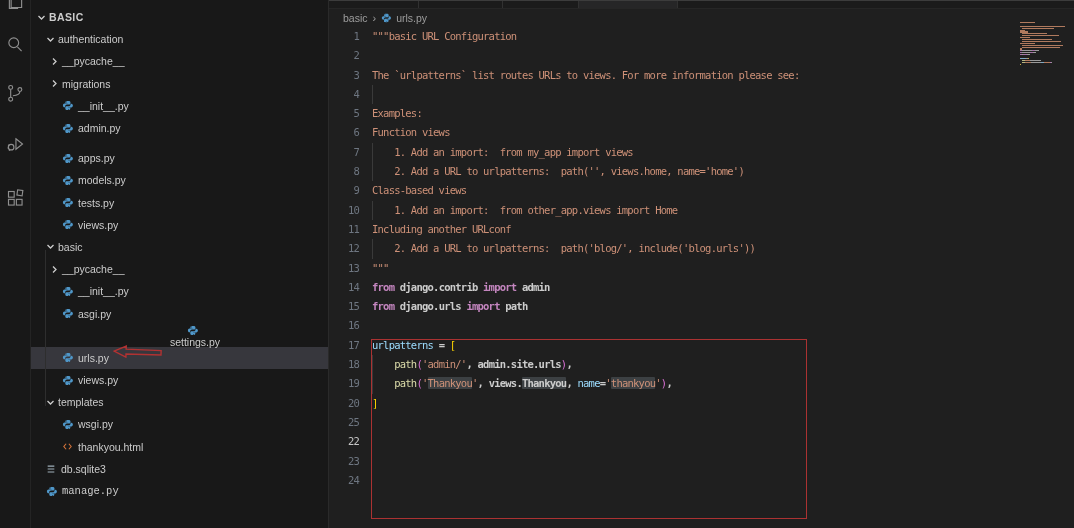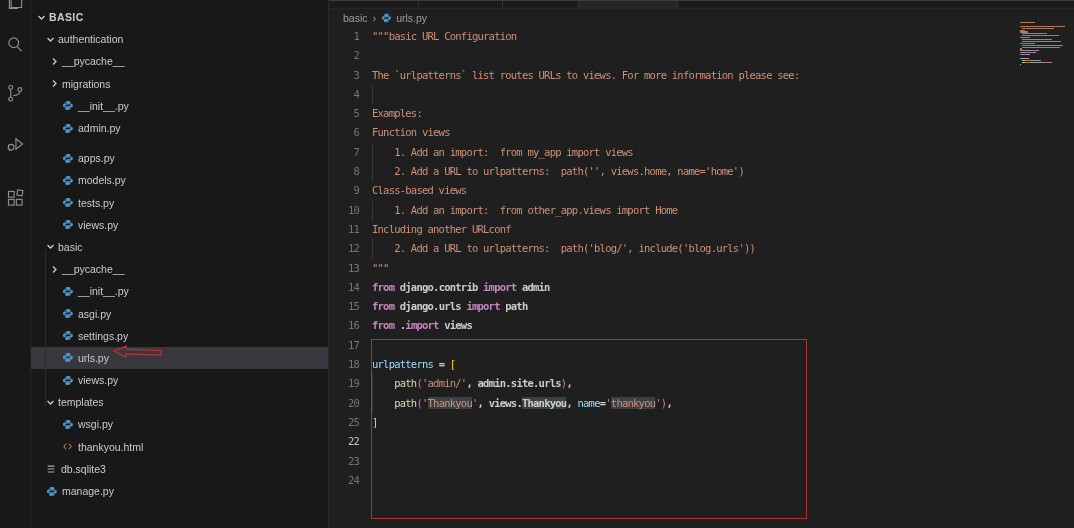--- a/index.html
+++ b/index.html
@@ -212,21 +212,21 @@
         </div>
         <div class="row" style="padding-left: 31px;">
           <span class="fic">
             <svg width="11" height="11" viewBox="0 0 24 24" fill="#4f97c9">
               <path d="M11.8 2C9.2 2 7.5 3.1 7.5 4.9V7h4.6v.8H5.4C3.5 7.8 2 9.6 2 11.9s1.5 4.1 3.4 4.1H7v-2.1c0-2.1 1.8-3.9 3.9-3.9h4.3c1.7 0 3.2-1.4 3.2-3.1V4.9C18.4 3.1 16.5 2 13.9 2h-2.1zM9.7 3.5c.5 0 .9.4.9.9s-.4.9-.9.9-.9-.4-.9-.9.4-.9.9-.9z"></path>
               <path d="M18.6 7.9v2.1c0 2.1-1.8 3.9-3.9 3.9h-4.3c-1.7 0-3.2 1.4-3.2 3.1v2.1C7.2 20.9 9.1 22 11.7 22h2.1c2.6 0 4.3-1.1 4.3-2.9V17h-4.6v-.8h6.9c1.9 0 3.4-1.8 3.4-4.1s-1.5-4.1-3.4-4.1h-1.8zM14 19.6c.5 0 .9.4.9.9s-.4.9-.9.9-.9-.4-.9-.9.4-.9.9-.9z"></path>
             </svg>
           </span>
           <span class="lbl">asgi.py</span>
         </div>
-        <div class="row" style="padding-left: 31px;">
+        <div class="row" style="padding-left: 31px; flex-direction: column;">
           <span class="fic">
             <svg width="11" height="11" viewBox="0 0 24 24" fill="#4f97c9">
               <path d="M11.8 2C9.2 2 7.5 3.1 7.5 4.9V7h4.6v.8H5.4C3.5 7.8 2 9.6 2 11.9s1.5 4.1 3.4 4.1H7v-2.1c0-2.1 1.8-3.9 3.9-3.9h4.3c1.7 0 3.2-1.4 3.2-3.1V4.9C18.4 3.1 16.5 2 13.9 2h-2.1zM9.7 3.5c.5 0 .9.4.9.9s-.4.9-.9.9-.9-.4-.9-.9.4-.9.9-.9z"></path>
               <path d="M18.6 7.9v2.1c0 2.1-1.8 3.9-3.9 3.9h-4.3c-1.7 0-3.2 1.4-3.2 3.1v2.1C7.2 20.9 9.1 22 11.7 22h2.1c2.6 0 4.3-1.1 4.3-2.9V17h-4.6v-.8h6.9c1.9 0 3.4-1.8 3.4-4.1s-1.5-4.1-3.4-4.1h-1.8zM14 19.6c.5 0 .9.4.9.9s-.4.9-.9.9-.9-.4-.9-.9.4-.9.9-.9z"></path>
             </svg>
           </span>
           <span class="lbl">settings.py</span>
         </div>
         <div class="row selected" style="padding-left: 31px;">
           <span class="fic">
@@ -273,21 +273,21 @@
           <span class="lbl">thankyou.html</span>
         </div>
         <div class="row" style="padding-left: 15px;">
           <span class="fic">
             <svg width="10" height="10" viewBox="0 0 24 24" fill="none" stroke="#9fb0ba" stroke-width="2.6">
               <path d="M4 5h16M4 12h16M4 19h16"></path>
             </svg>
           </span>
           <span class="lbl">db.sqlite3</span>
         </div>
-        <div class="row" style="padding-left: 15px;">
+        <div class="row" style="padding-left: 15px; font-family: Liberation Mono, monospace;">
           <span class="fic">
             <svg width="11" height="11" viewBox="0 0 24 24" fill="#4f97c9">
               <path d="M11.8 2C9.2 2 7.5 3.1 7.5 4.9V7h4.6v.8H5.4C3.5 7.8 2 9.6 2 11.9s1.5 4.1 3.4 4.1H7v-2.1c0-2.1 1.8-3.9 3.9-3.9h4.3c1.7 0 3.2-1.4 3.2-3.1V4.9C18.4 3.1 16.5 2 13.9 2h-2.1zM9.7 3.5c.5 0 .9.4.9.9s-.4.9-.9.9-.9-.4-.9-.9.4-.9.9-.9z"></path>
               <path d="M18.6 7.9v2.1c0 2.1-1.8 3.9-3.9 3.9h-4.3c-1.7 0-3.2 1.4-3.2 3.1v2.1C7.2 20.9 9.1 22 11.7 22h2.1c2.6 0 4.3-1.1 4.3-2.9V17h-4.6v-.8h6.9c1.9 0 3.4-1.8 3.4-4.1s-1.5-4.1-3.4-4.1h-1.8zM14 19.6c.5 0 .9.4.9.9s-.4.9-.9.9-.9-.4-.9-.9.4-.9.9-.9z"></path>
             </svg>
           </span>
           <span class="lbl">manage.py</span>
         </div>
       </div>
     <div class="sb-guide" style="top:250px;height:156px;"></div>
@@ -355,21 +355,20 @@
           <div class="cl"><span class="doc">Function views</span></div>
           <div class="cl guide"><span class="doc">    1. Add an import:  from my_app import views</span></div>
           <div class="cl guide"><span class="doc">    2. Add a URL to urlpatterns:  path('', views.home, name='home')</span></div>
           <div class="cl"><span class="doc">Class-based views</span></div>
           <div class="cl guide"><span class="doc">    1. Add an import:  from other_app.views import Home</span></div>
           <div class="cl"><span class="doc">Including another URLconf</span></div>
           <div class="cl guide"><span class="doc">    2. Add a URL to urlpatterns:  path('blog/', include('blog.urls'))</span></div>
           <div class="cl"><span class="doc">"""</span></div>
           <div class="cl"><span class="kw">from</span><span class="txt"> django.contrib </span><span class="kw">import</span><span class="txt"> admin</span></div>
           <div class="cl"><span class="kw">from</span><span class="txt"> django.urls </span><span class="kw">import</span><span class="txt"> path</span></div>
-          <div class="cl"><span class="kw">from</span><span class="txt"> .</span><span class="kw">import</span><span class="txt"> views</span></div>
           <div class="cl">&nbsp;</div>
           <div class="cl"><span class="prop">urlpatterns</span><span class="txt"> = </span><span class="b1">[</span></div>
           <div class="cl guide"><span class="txt">    </span><span class="fn">path</span><span class="b2">(</span><span class="str">'admin/'</span><span class="txt">, admin.site.urls</span><span class="b2">)</span><span class="txt">,</span></div>
           <div class="cl guide"><span class="txt">    </span><span class="fn">path</span><span class="b2">(</span><span class="str">'</span><span class="str hl">Thankyou</span><span class="str">'</span><span class="txt">, views.</span><span class="txt hl">Thankyou</span><span class="txt">, </span><span class="prop">name</span><span class="txt">=</span><span class="str">'</span><span class="str hl">thankyou</span><span class="str">'</span><span class="b2">)</span><span class="txt">,</span></div>
           <div class="cl"><span class="b1">]</span></div>
           <div class="cl">&nbsp;</div>
         </div>
       <div class="red-rect"></div>
     </div>
 

